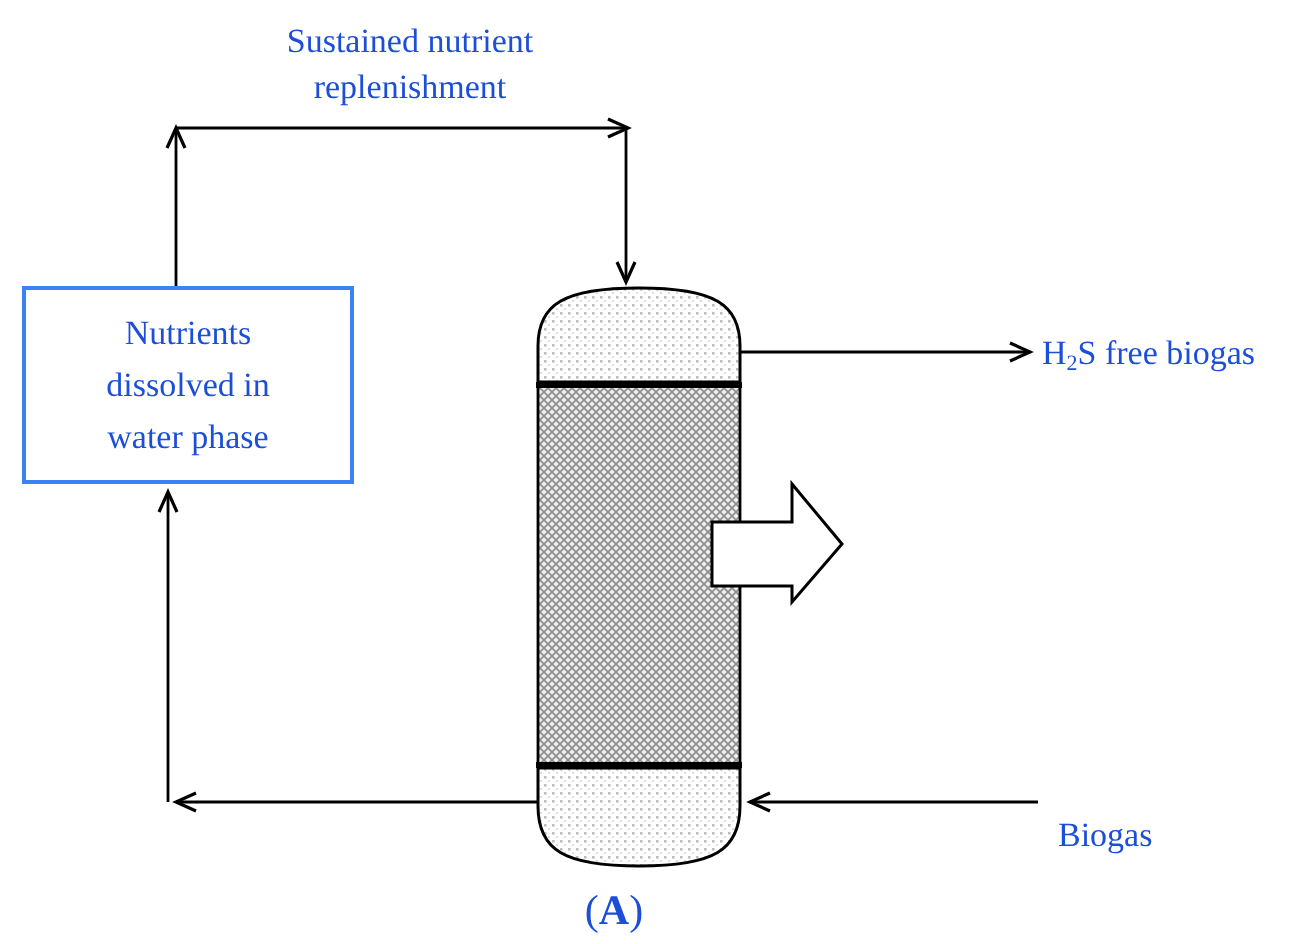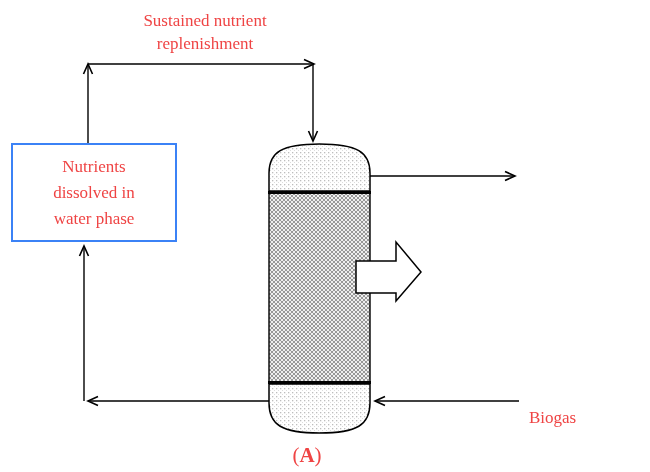--- a/index.html
+++ b/index.html
@@ -8,21 +8,21 @@
     width:650px;height:472px;
     background:#ffffff;
     font-family:"Liberation Serif", serif;
     color:#000;
     overflow:hidden;
   }
   .stage svg{position:absolute;left:0;top:0;}
   .lbl{
     position:absolute;
     font-size:17px;
-    color:#ef4444;
+    color:#1d4ed8;
     white-space:pre-line;
   }
   .lbl.center{text-align:center;}
   .title-lbl{left:105px;top:9px;width:200px;line-height:23px;}
   .nutrients-box{
     position:absolute;left:11px;top:143px;width:166px;height:99px;
     border:2px solid #3b82f6;box-sizing:border-box;
     display:flex;align-items:center;justify-content:center;
   }
   .nutrients-box .lbl{position:static;line-height:26px;}
@@ -81,19 +81,20 @@
 
   <div class="lbl center title-lbl">Sustained nutrient
 replenishment</div>
 
   <div class="nutrients-box">
     <div class="lbl center">Nutrients
 dissolved in
 water phase</div>
   </div>
 
+  <div class="lbl h2s-lbl"><span>H</span><span class="subscript">2</span><span>S free biogas</span></div>
 
 
   <div class="lbl biogas-lbl">Biogas</div>
 
   <div class="lbl panel-lbl"><span>(</span><span class="panel-letter">A</span><span>)</span></div>
 
 </div>
 
 </body></html>

